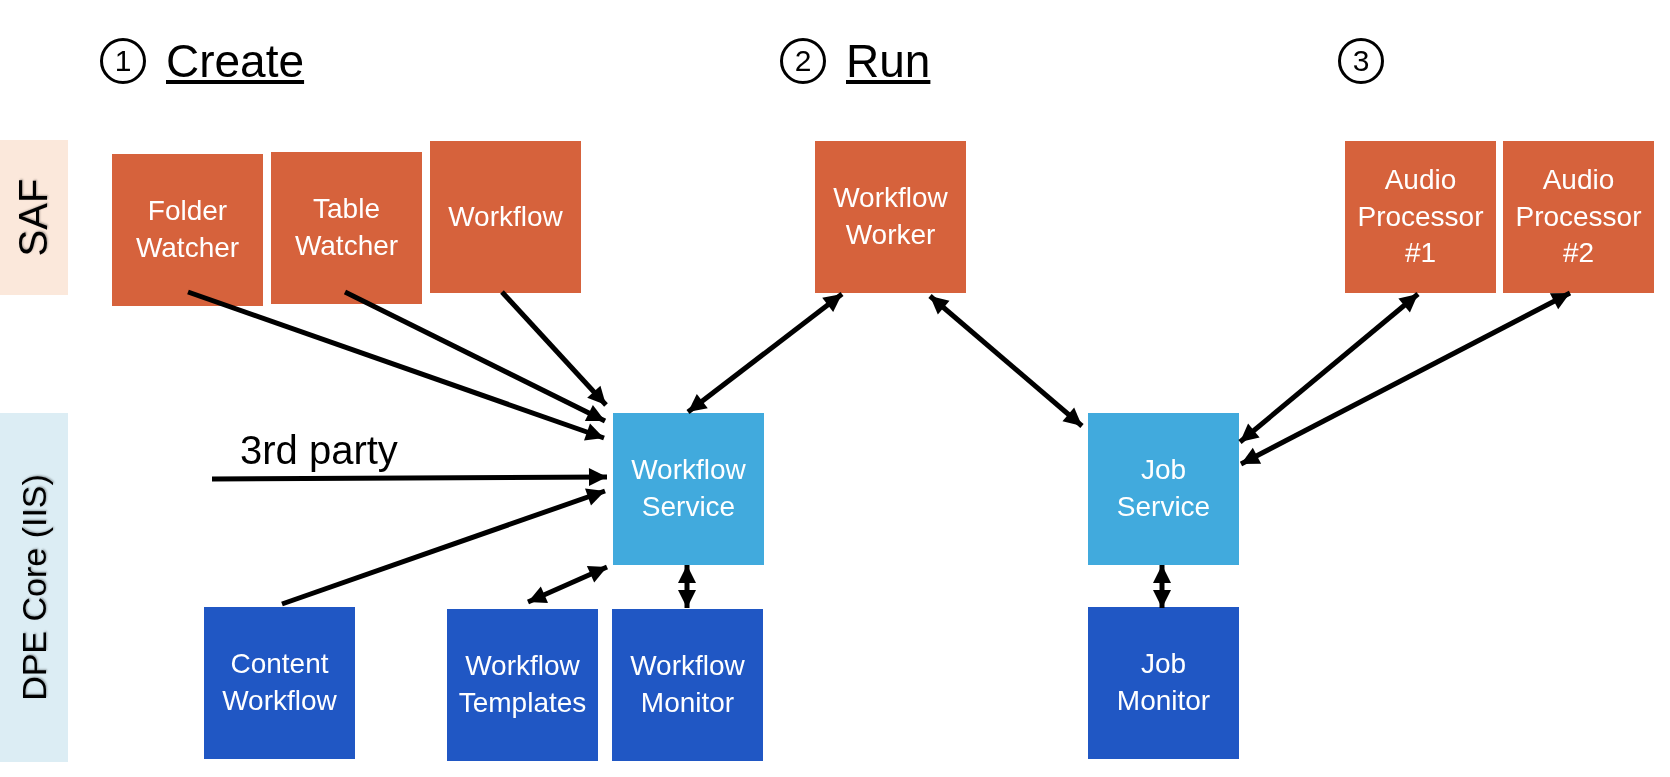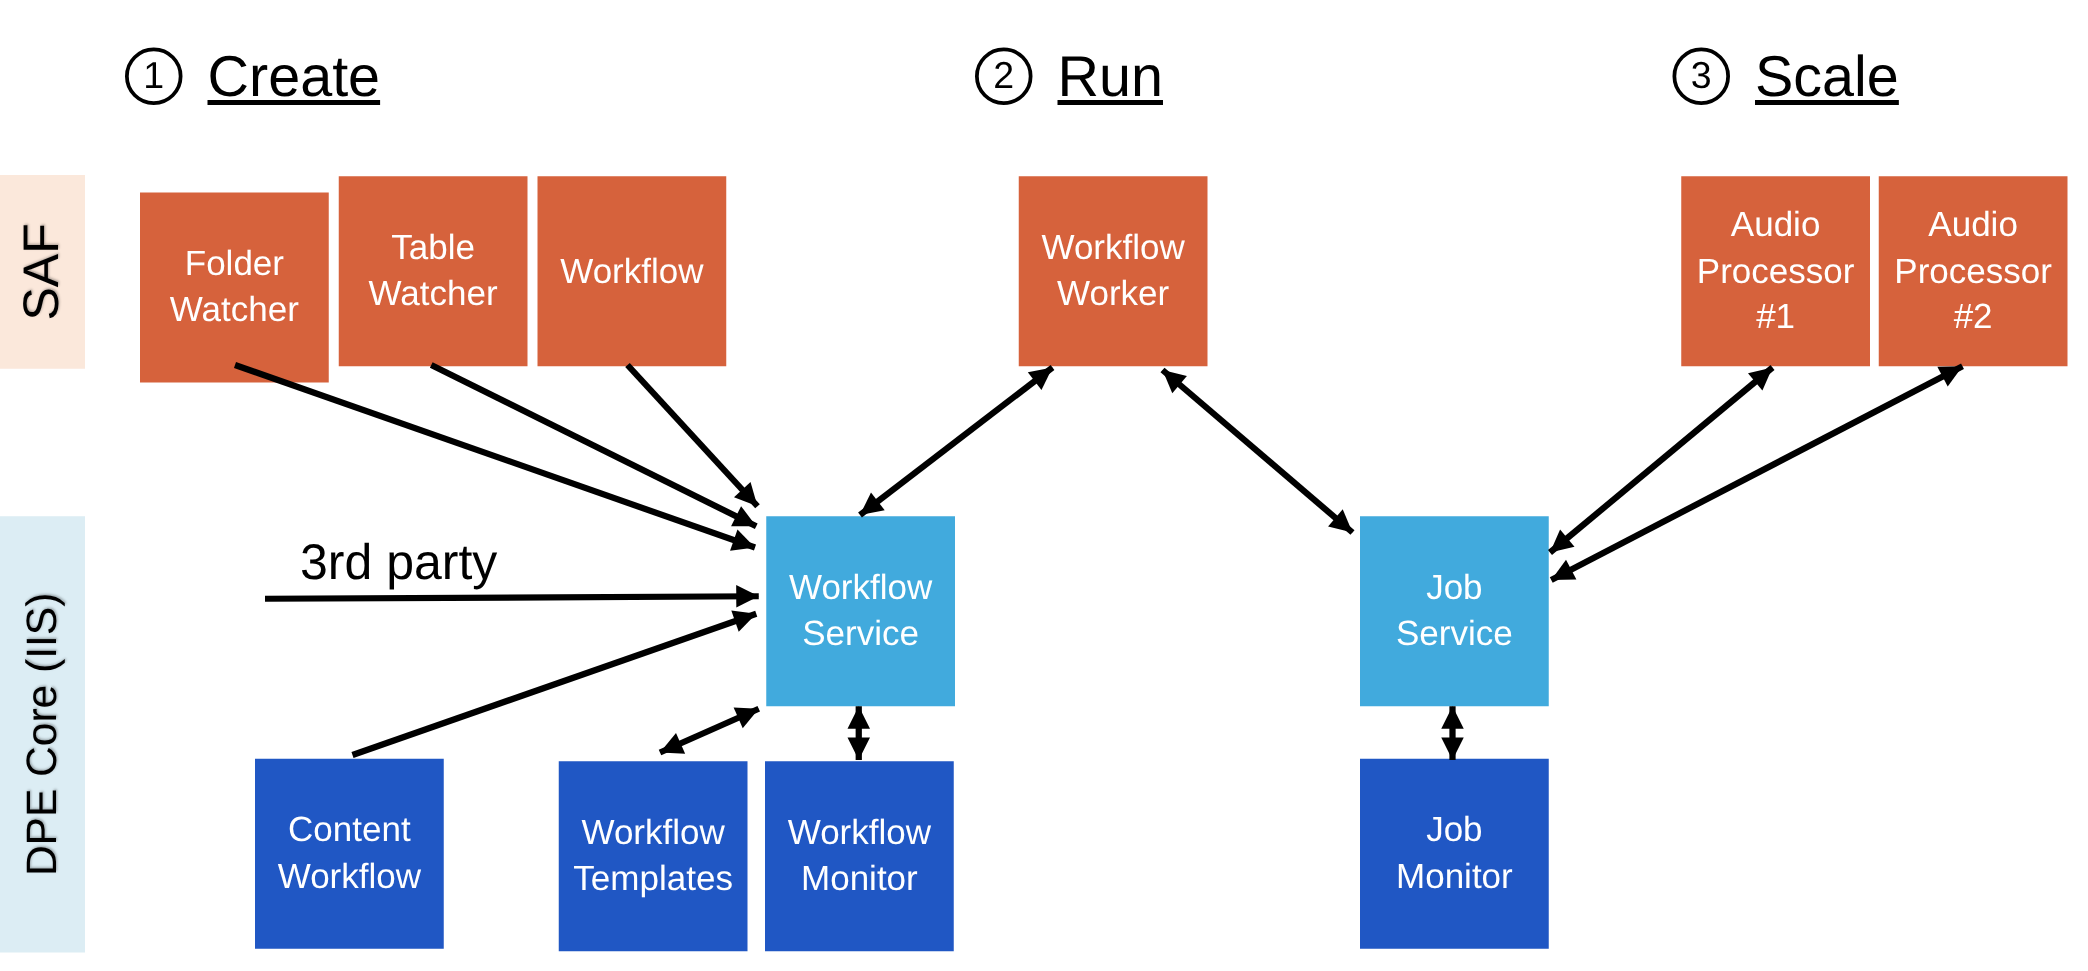--- a/index.html
+++ b/index.html
@@ -65,28 +65,27 @@
   <div class="phase" style="left:100px;">
     <span class="phase-num">1</span>
     <span class="phase-label">Create</span>
   </div>
   <div class="phase" style="left:780px;">
     <span class="phase-num">2</span>
     <span class="phase-label">Run</span>
   </div>
   <div class="phase" style="left:1338px;">
     <span class="phase-num">3</span>
-    <span class="phase-label">Scale</span>
   </div>
 
   <div class="third-party" style="left:240px;top:430px;">3rd party</div>
 
   <div class="node orange" style="left:112px;top:154px;text-align:center;">Folder
 Watcher</div>
-  <div class="node orange" style="left:271px;top:141px;">Table
+  <div class="node orange" style="left:271px;top:152px;">Table
 Watcher</div>
   <div class="node orange" style="left:430px;top:141px;">Workflow</div>
   <div class="node orange" style="left:815px;top:141px;">Workflow
 Worker</div>
   <div class="node orange" style="left:1345px;top:141px;">Audio
 Processor
 #1</div>
   <div class="node orange" style="left:1503px;top:141px;">Audio
 Processor
 #2</div>

